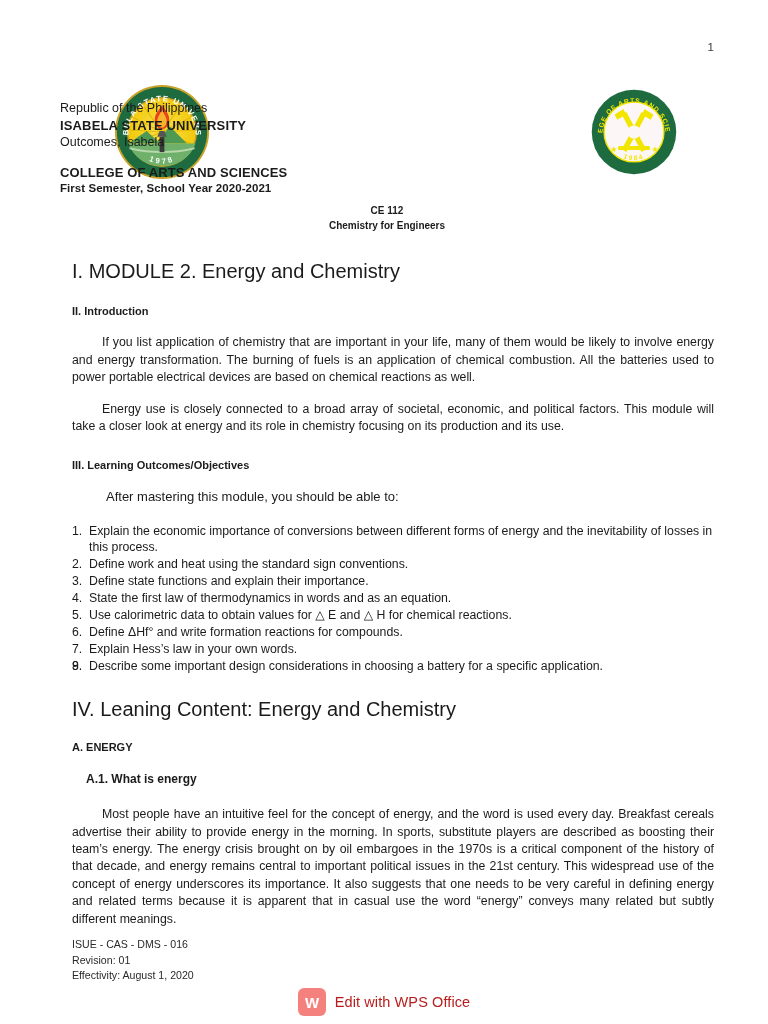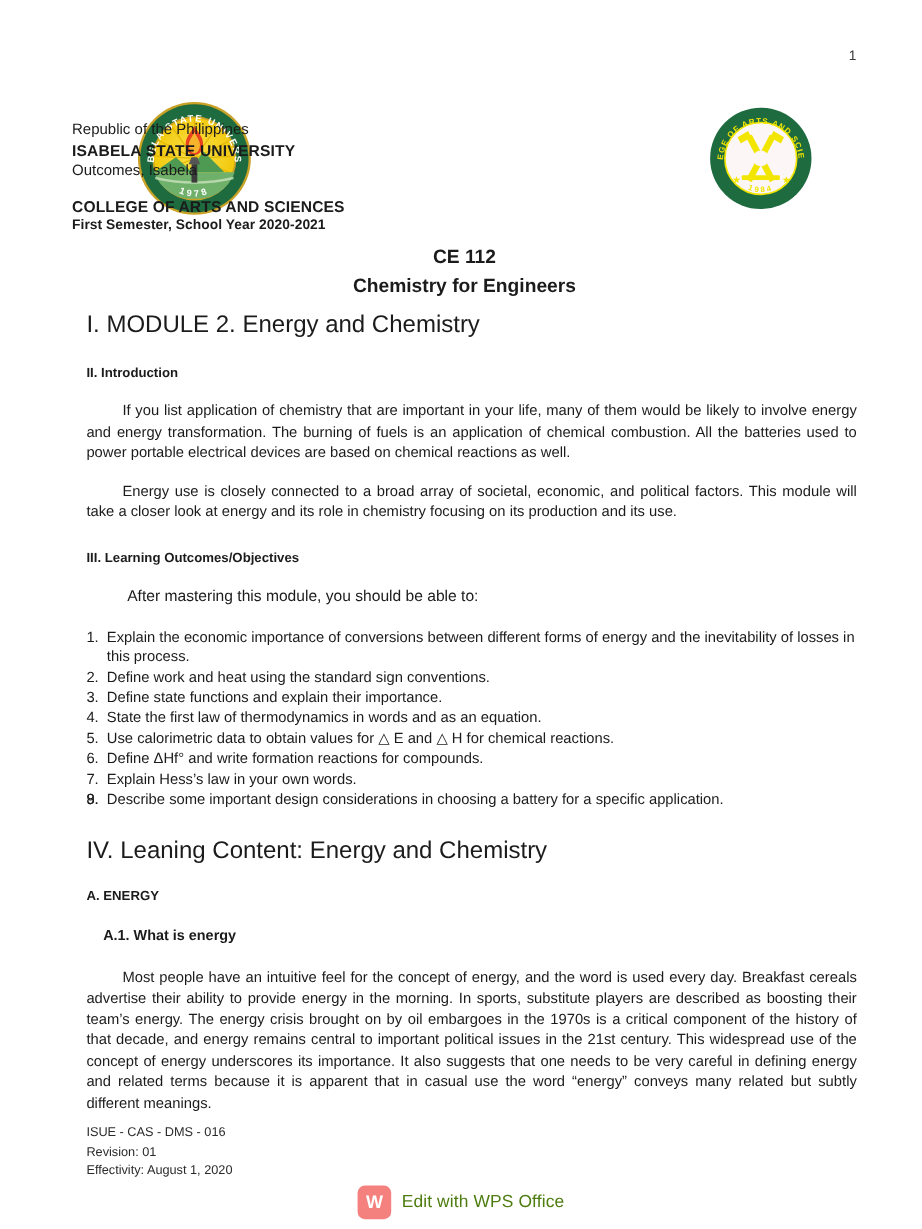--- a/index.html
+++ b/index.html
@@ -62,21 +62,21 @@
   .ht-4 { font-size: 13px; font-weight: bold; letter-spacing: .1px; }
   .ht-5 { font-size: 11.5px; font-weight: bold; letter-spacing: .05px; }
 
   
   .course {
     position: absolute;
     top: 203px;
     left: 60px; right: 54px;
     text-align: center;
     font-weight: bold;
-    font-size: 16px;
+    font-size: 10px;
     line-height: 1.5;
   }
 
   
   .content {
     position: absolute;
     top: 258px;
     left: 72px;
     width: 642px;
   }
@@ -168,21 +168,21 @@
   }
   .wps-icon span {
     color: #fff;
     font-size: 15px;
     font-weight: bold;
     font-family: "Liberation Sans", sans-serif;
     letter-spacing: -0.5px;
   }
   .wps-label {
     font-size: 14.5px;
-    color: #4d7c0f;
+    color: #b91c1c;
     letter-spacing: .1px;
   }
 </style>
 </head>
 <body>
 
 <div class="page">
 
   <div class="page-number">1</div>
 

